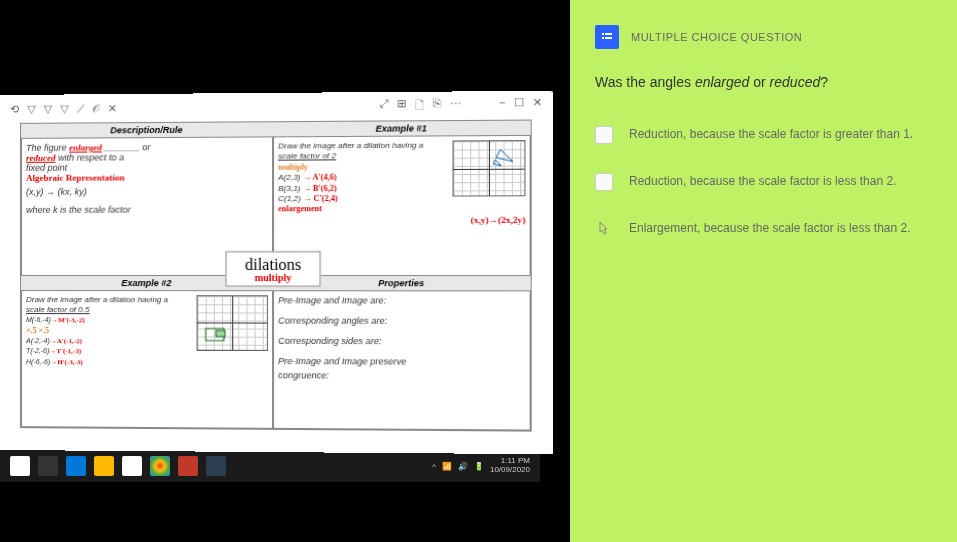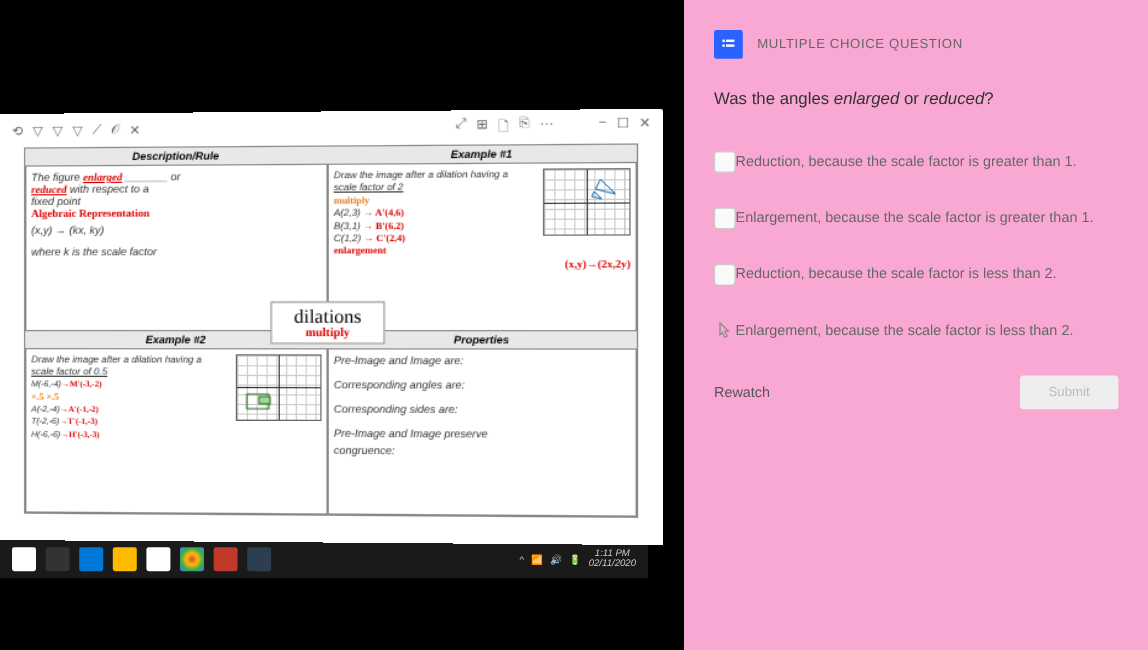--- a/index.html
+++ b/index.html
@@ -120,28 +120,27 @@
   }
   .taskbar-right {
     margin-left: auto;
     display: flex;
     gap: 6px;
     align-items: center;
     color: #ccc;
     font-size: 8px;
   }
   .clock {
-    text-align: center;
+    text-align: right;
     line-height: 1.1;
-    font-style: italic;
   }
   .right-panel {
     flex: 1;
     padding: 25px 25px;
-    background: #f9a8d4;
+    background: #bef264;
   }
   .mc-header {
     display: flex;
     align-items: center;
     gap: 12px;
     margin-bottom: 25px;
   }
   .mc-icon {
     width: 24px;
     height: 24px;
@@ -160,21 +159,21 @@
   }
   .question {
     font-size: 14px;
     color: #333;
     margin-bottom: 35px;
   }
   .question em { font-style: italic; }
   .choice {
     display: flex;
     align-items: flex-start;
-    gap: 0;
+    gap: 16px;
     margin-bottom: 28px;
     cursor: pointer;
   }
   .choice-box {
     width: 18px;
     height: 18px;
     border: 1px solid #ccc;
     border-radius: 3px;
     flex-shrink: 0;
     margin-top: 1px;
@@ -332,21 +331,21 @@
     <div class="taskbar-icon" style="background:radial-gradient(#ea4335,#fbbc05,#34a853,#4285f4)"></div>
     <div class="taskbar-icon" style="background:#c0392b"></div>
     <div class="taskbar-icon" style="background:#2c3e50"></div>
     <div class="taskbar-right">
       <span>^</span>
       <span>📶</span>
       <span>🔊</span>
       <span>🔋</span>
       <div class="clock">
         <div>1:11 PM</div>
-        <div>02/11/2020</div>
+        <div>10/09/2020</div>
       </div>
     </div>
   </div>
   <div style="flex:1;background:#000"></div>
 </div>
 
 <div class="right-panel">
   <div class="mc-header">
     <div class="mc-icon">
       <svg width="12" height="12" viewBox="0 0 12 12">
@@ -361,36 +360,28 @@
 
   <div class="question">
     <span>Was the angles </span><em>enlarged</em><span> or </span><em>reduced</em><span>?</span>
   </div>
 
   <div class="choice">
     <div class="choice-box"></div>
     <div class="choice-text">Reduction, because the scale factor is greater than 1.</div>
   </div>
 
-  <div class="choice">
-    <div class="choice-box"></div>
-    <div class="choice-text">Enlargement,  because the scale factor is greater than 1.</div>
-  </div>
 
   <div class="choice">
     <div class="choice-box"></div>
     <div class="choice-text">Reduction, because the scale factor is less than 2.</div>
   </div>
 
   <div class="choice">
     <div class="choice-pointer">
       <svg width="18" height="18" viewBox="0 0 18 18">
           <path d="M5 2 L5 12 L7 10 L9 14 L11 13 L9 9 L12 9 Z" fill="none" stroke="#888" stroke-width="1"></path>
         </svg>
     </div>
     <div class="choice-text">Enlargement, because the scale factor is less than 2.</div>
   </div>
 
-  <div class="actions">
-    <div class="rewatch">Rewatch</div>
-    <button class="submit-btn">Submit</button>
-  </div>
 </div>
 
 </body></html>

